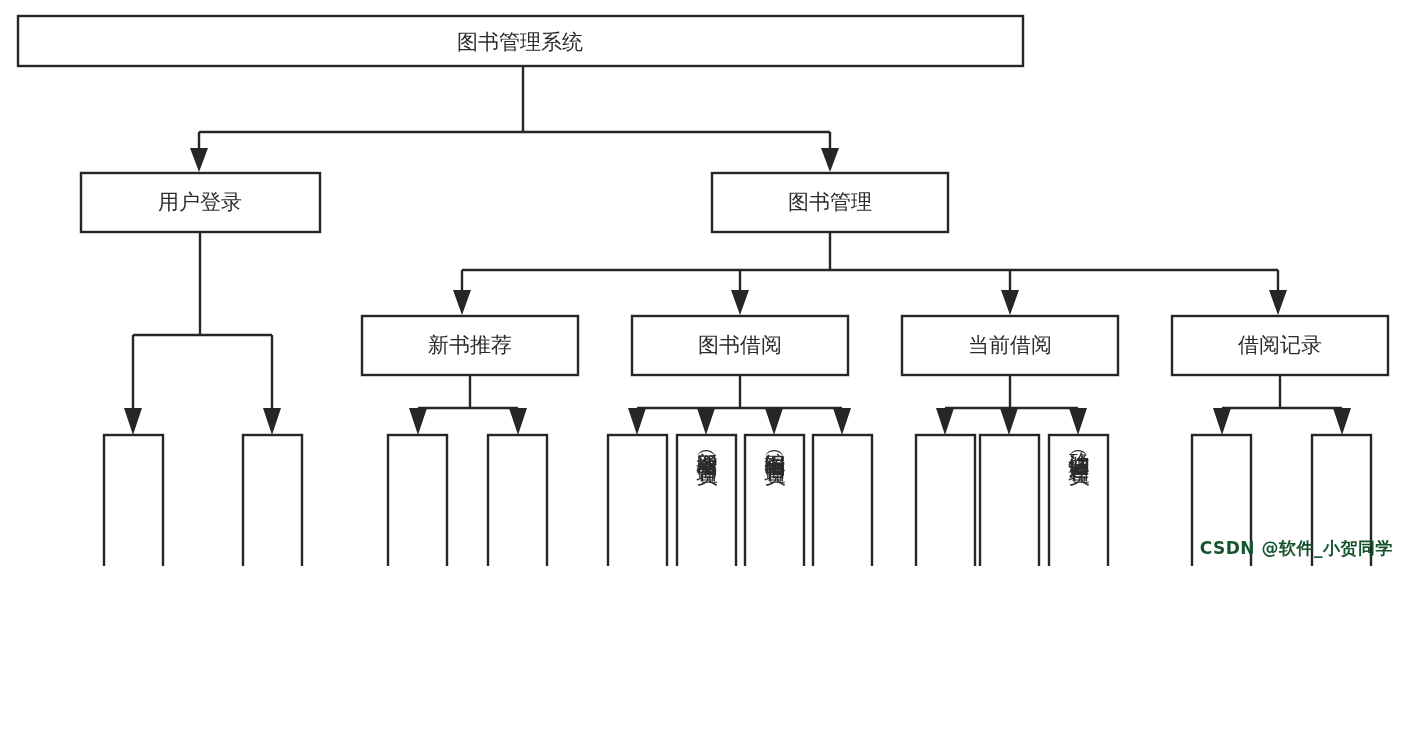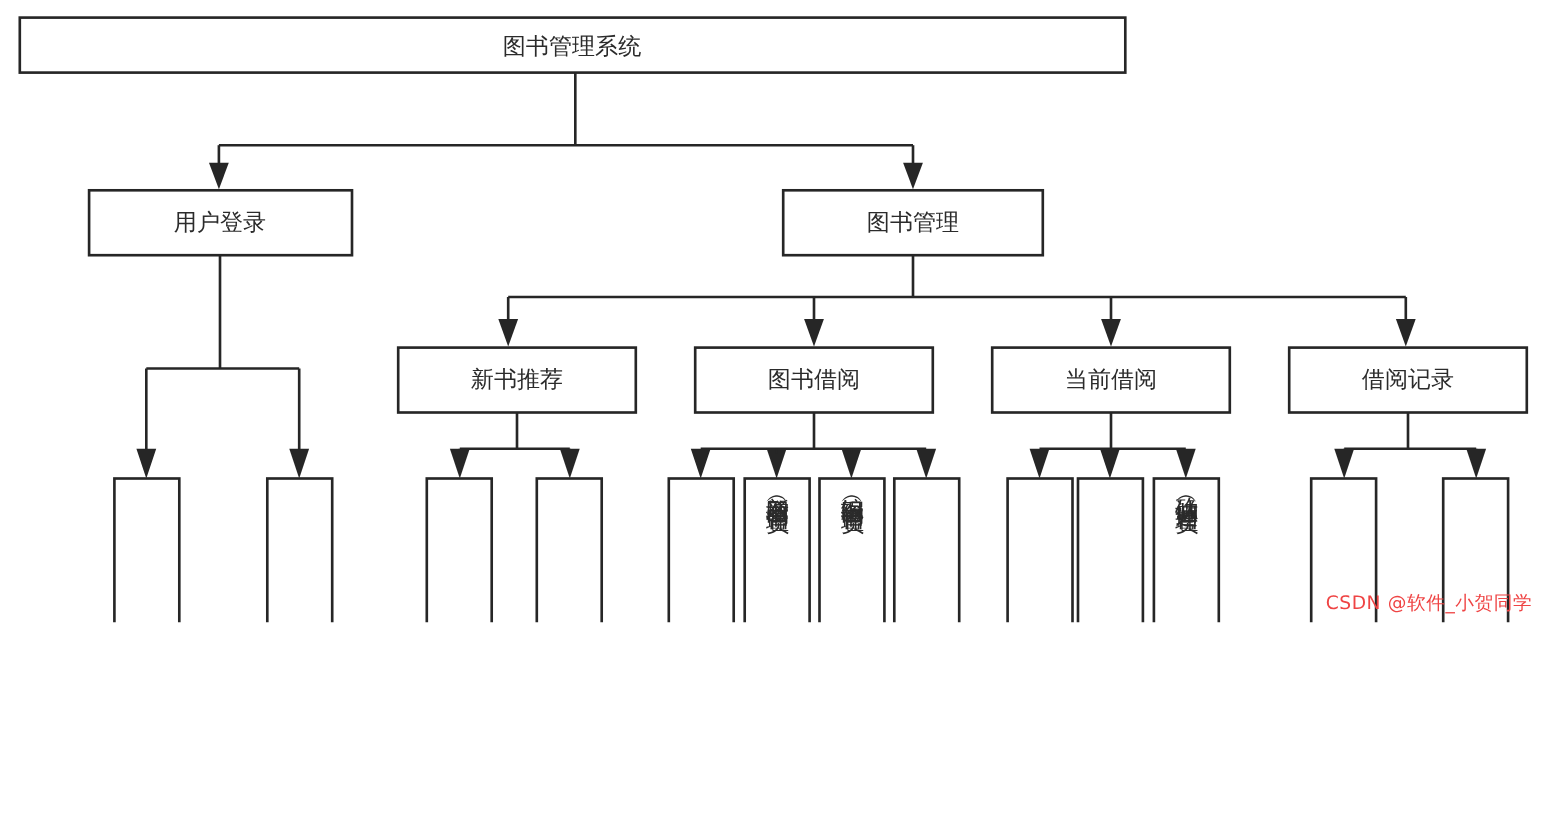--- a/index.html
+++ b/index.html
@@ -67,23 +67,24 @@
     letter-spacing: 2px;
     color: #2b2b2b;
     white-space: nowrap;
   }
   .watermark {
     position: absolute;
     right: 12px;
     bottom: 6px;
     font-family: "DejaVu Sans", "Liberation Sans", sans-serif;
     font-size: 17px;
-    color: #ef4444;
+    color: #14532d;
     letter-spacing: 0.5px;
     white-space: nowrap;
+    font-weight: bold;
   }
 </style>
 </head>
 <body>
 
 <div id="diagram-root">
 
   <svg class="diagram-canvas" viewBox="0 0 1405 747">
 
     <g>

